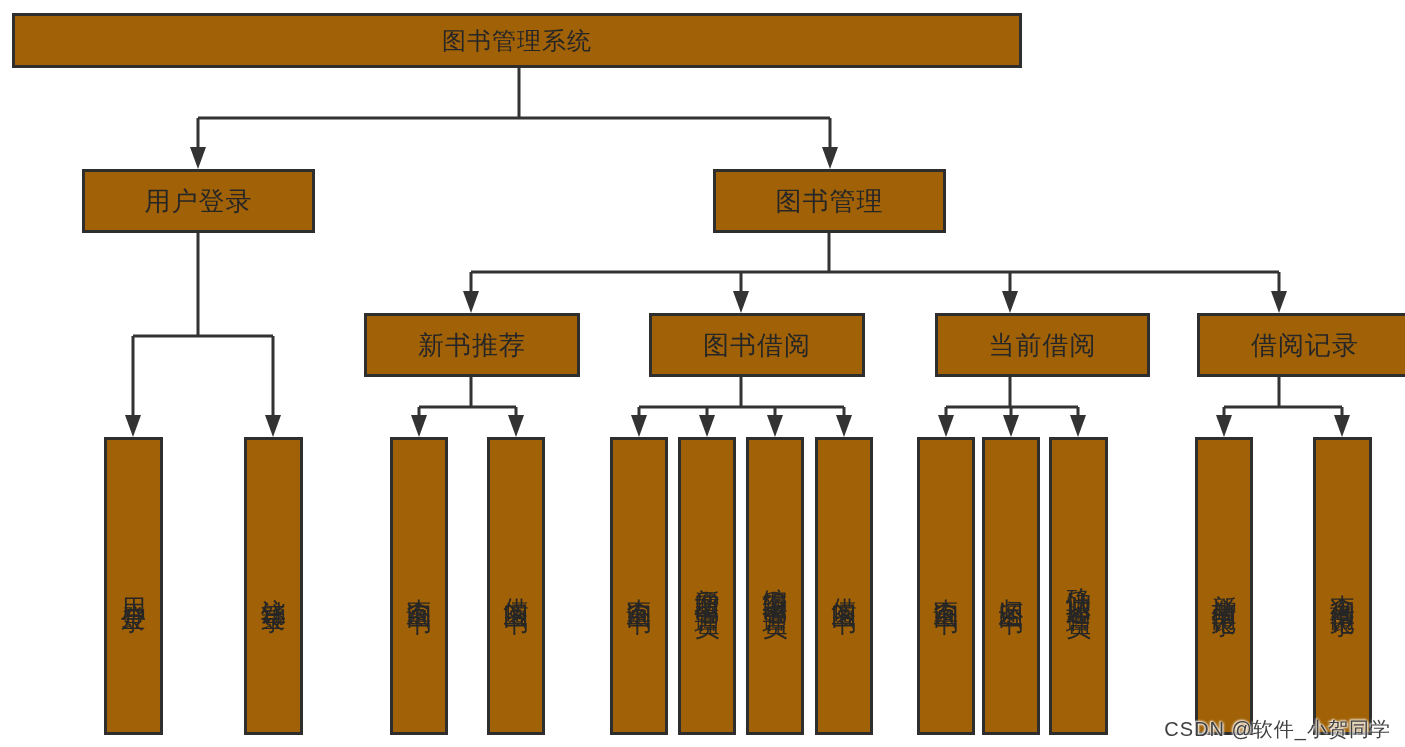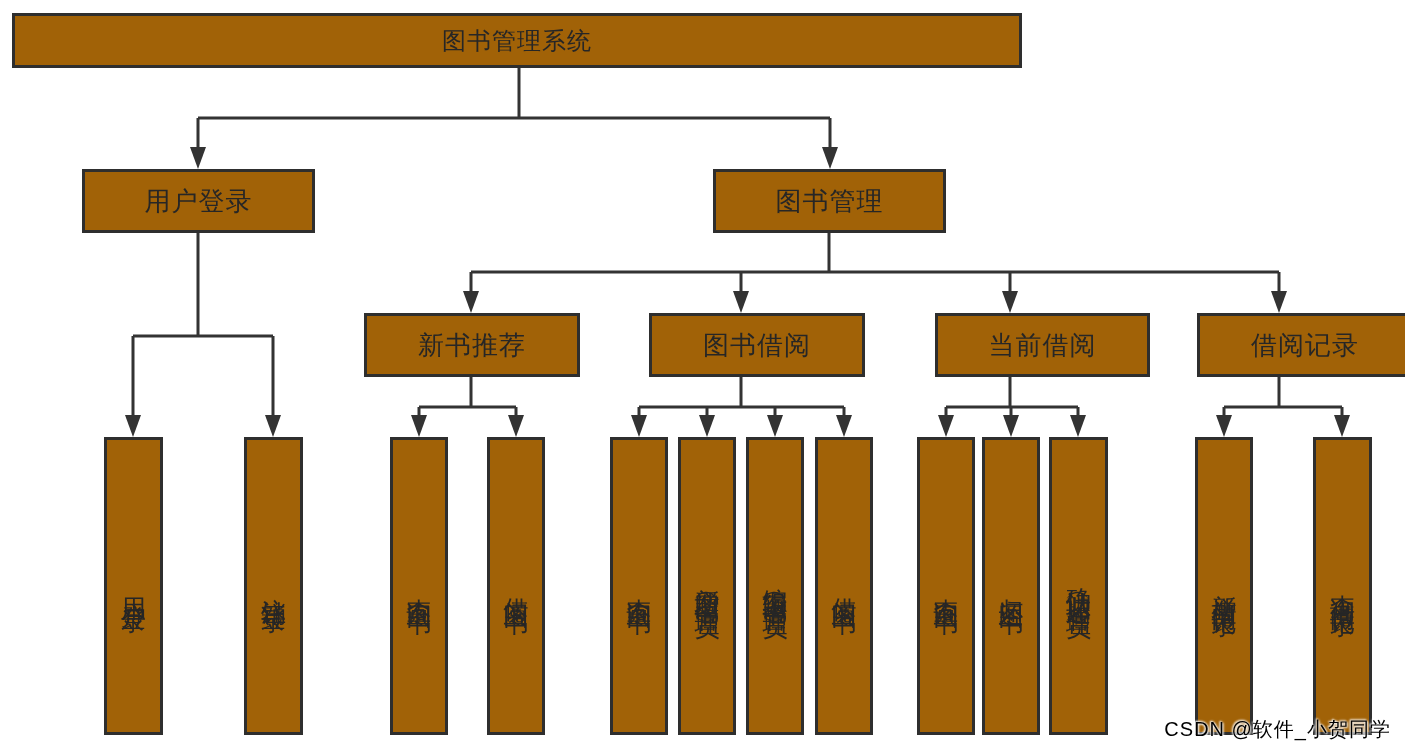--- a/index.html
+++ b/index.html
@@ -57,21 +57,21 @@
     font-size: 25px;
     letter-spacing: 4px;
     line-height: 1;
   }
   .watermark {
     position: absolute;
     right: 14px;
     bottom: 4px;
     font-size: 20px;
     letter-spacing: 1px;
-    color: #000000;
+    color: #404040;
     text-shadow: 0 0 3px #ffffff, 1px 1px 2px #ffffff, -1px -1px 2px #ffffff;
     white-space: nowrap;
   }
 </style>
 </head>
 <body>
 
 <div class="stage">
 
   <svg class="edges" viewBox="0 0 1405 747" xmlns="http://www.w3.org/2000/svg">

